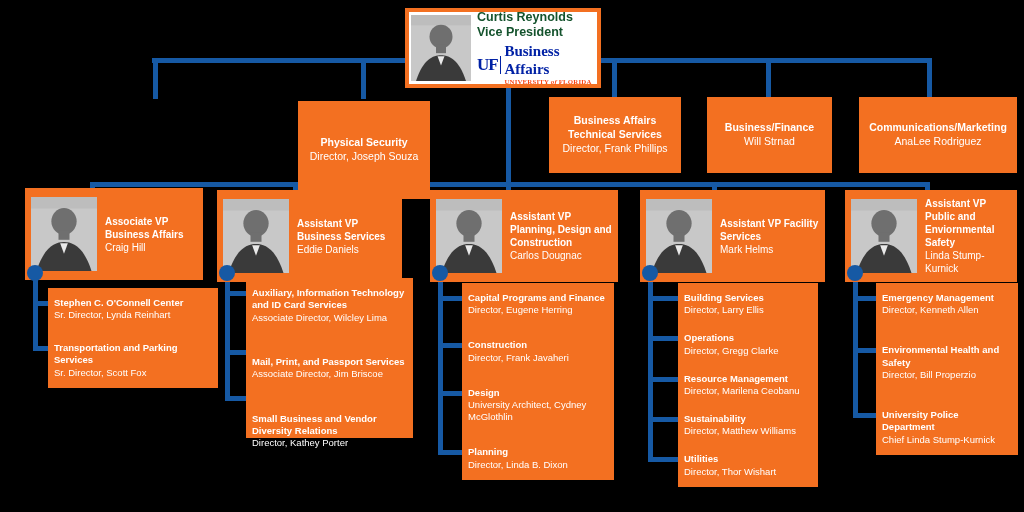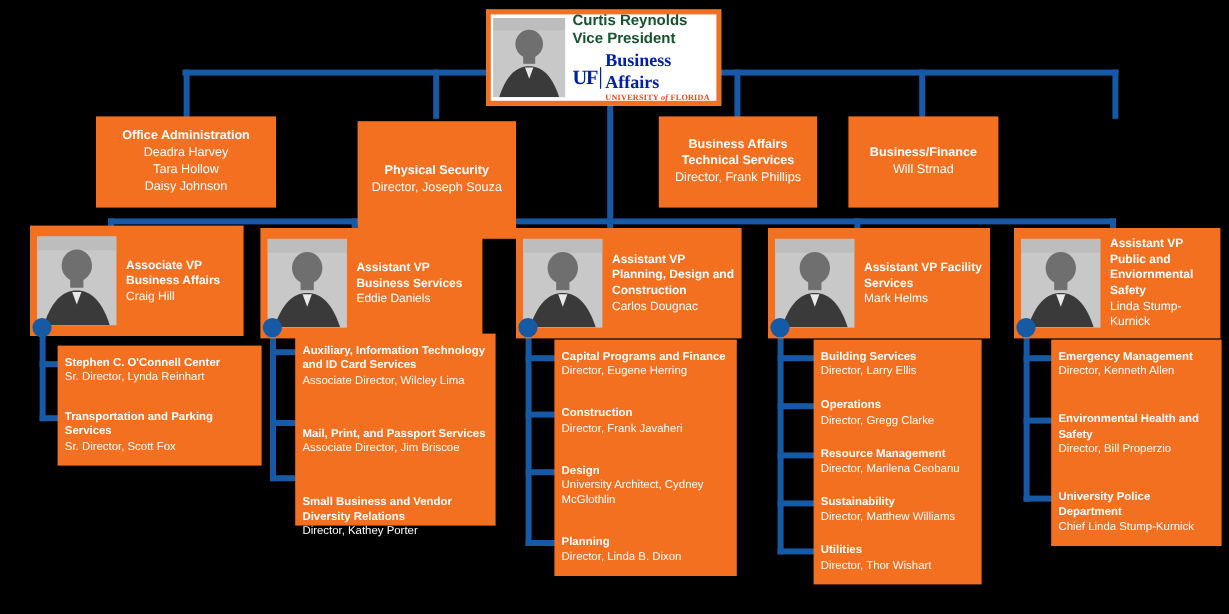--- a/index.html
+++ b/index.html
@@ -71,37 +71,35 @@
     <div class="line" style="position: absolute; left: 612px; top: 58px; width: 5px; height: 41px;"></div>
     <div class="line" style="position: absolute; left: 766px; top: 58px; width: 5px; height: 41px;"></div>
     <div class="line" style="position: absolute; left: 927px; top: 58px; width: 5px; height: 41px;"></div>
     <div class="line" style="position: absolute; left: 506px; top: 85px; width: 5px; height: 102px;"></div>
     <div class="line" style="position: absolute; left: 90px; top: 182px; width: 840px; height: 5px;"></div>
     <div class="line" style="position: absolute; left: 90px; top: 182px; width: 5px; height: 10px;"></div>
     <div class="line" style="position: absolute; left: 293px; top: 182px; width: 5px; height: 10px;"></div>
     <div class="line" style="position: absolute; left: 506px; top: 182px; width: 5px; height: 10px;"></div>
     <div class="line" style="position: absolute; left: 712px; top: 182px; width: 5px; height: 10px;"></div>
     <div class="line" style="position: absolute; left: 925px; top: 182px; width: 5px; height: 10px;"></div>
-    <div class="obox l2" style="position: absolute; left: 80px; top: 97px; width: 150px; height: 76px;">
-      <div class="t">Office Administration</div>
-      <div class="n">Deadra Harvey</div>
-      <div class="n">Tara Hollow</div>
-      <div class="n">Daisy Johnson</div>
-    </div>
     <div class="obox l2" style="position: absolute; left: 298px; top: 101px; width: 132px; height: 98px;">
       <div class="t">Physical Security</div>
       <div class="n">Director, Joseph Souza</div>
     </div>
     <div class="obox l2" style="position: absolute; left: 549px; top: 97px; width: 132px; height: 76px;">
       <div class="t">Business Affairs Technical Services</div>
       <div class="n">Director, Frank Phillips</div>
     </div>
     <div class="obox l2" style="position: absolute; left: 707px; top: 97px; width: 125px; height: 76px;">
       <div class="t">Business/Finance</div>
       <div class="n">Will Strnad</div>
+    </div>
+    <div class="obox l2" style="position: absolute; left: 859px; top: 97px; width: 158px; height: 76px;">
+      <div class="t">Communications/Marketing</div>
+      <div class="n">AnaLee Rodriguez</div>
     </div>
     <div class="obox l3" style="position: absolute; left: 25px; top: 188px; width: 178px; height: 92px;">
       <div class="photo"><svg viewBox="0 0 60 64" width="100%" height="100%" preserveAspectRatio="none">
           <rect width="60" height="64" fill="#c8c8c8"></rect>
           <rect width="60" height="10" fill="#bdbdbd"></rect>
           <circle cx="30" cy="21" r="11.5" fill="#6f6f6f"></circle>
           <rect x="25" y="29" width="10" height="8" fill="#6f6f6f"></rect>
           <path d="M5 64 C12 43 22 39 30 39 C38 39 48 43 55 64 Z" fill="#3a3a3a"></path>
           <path d="M26.5 40 L30 49 L33.5 40 Z" fill="#e9e9e9"></path>
         </svg></div>

